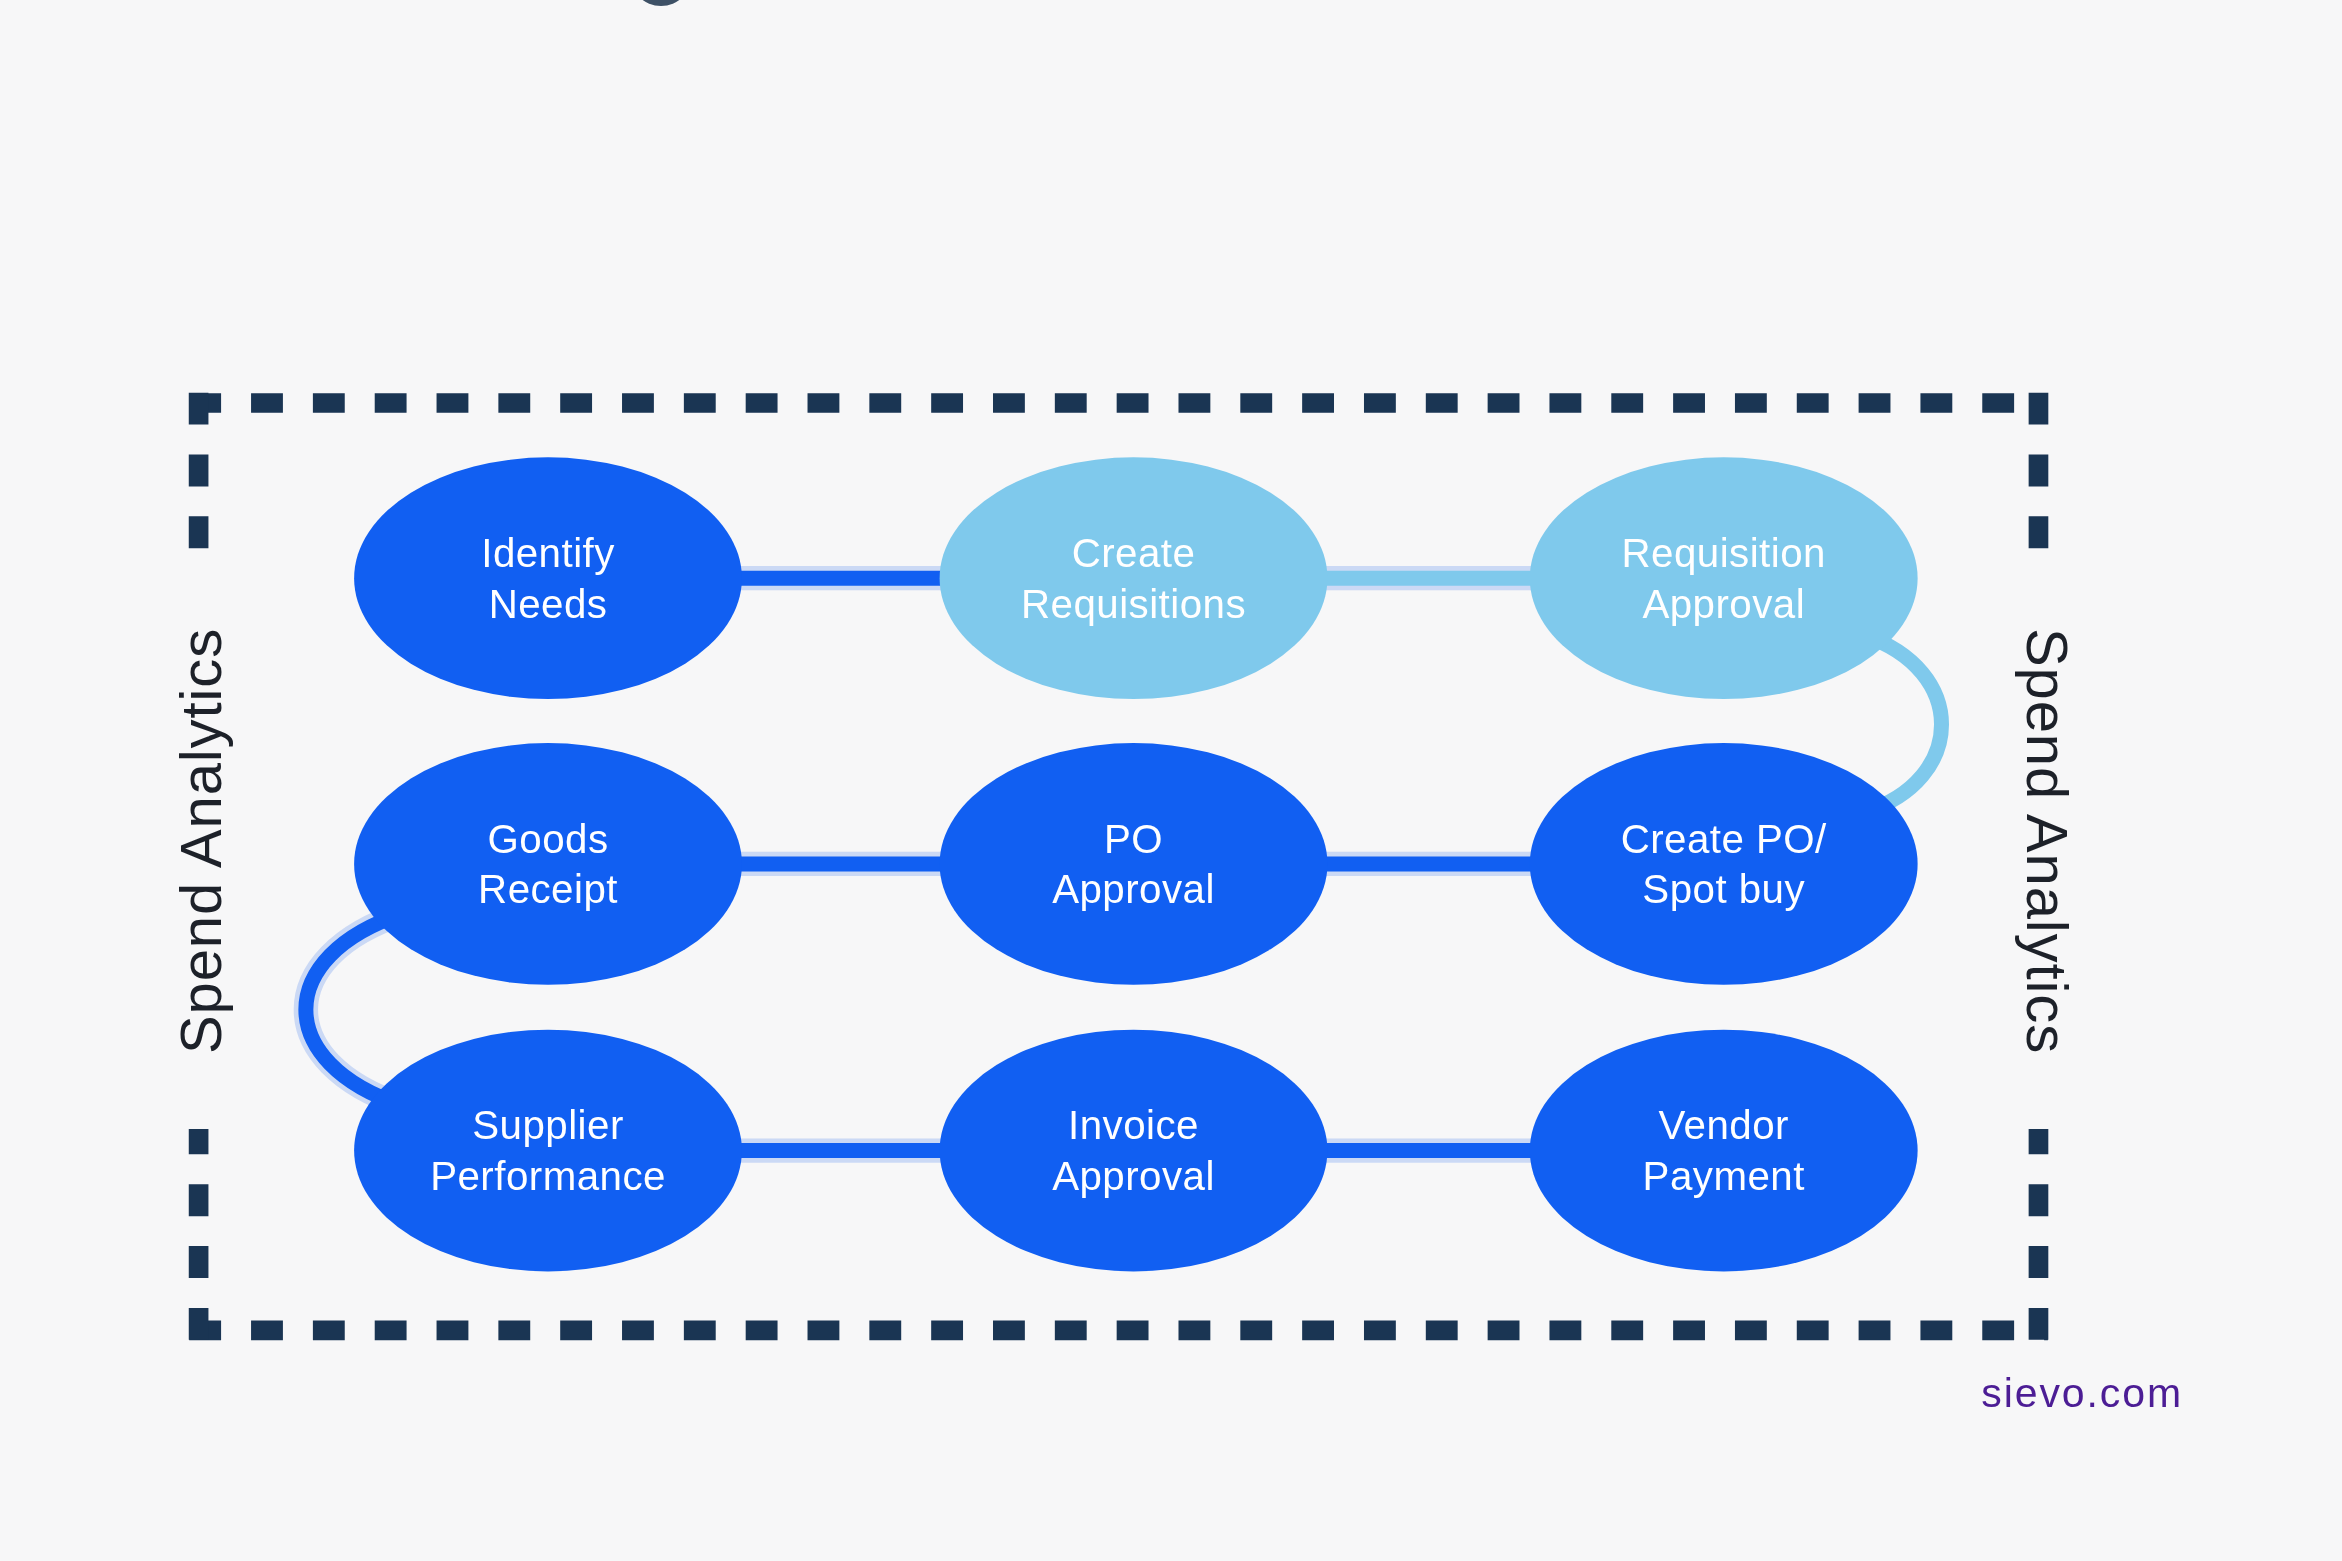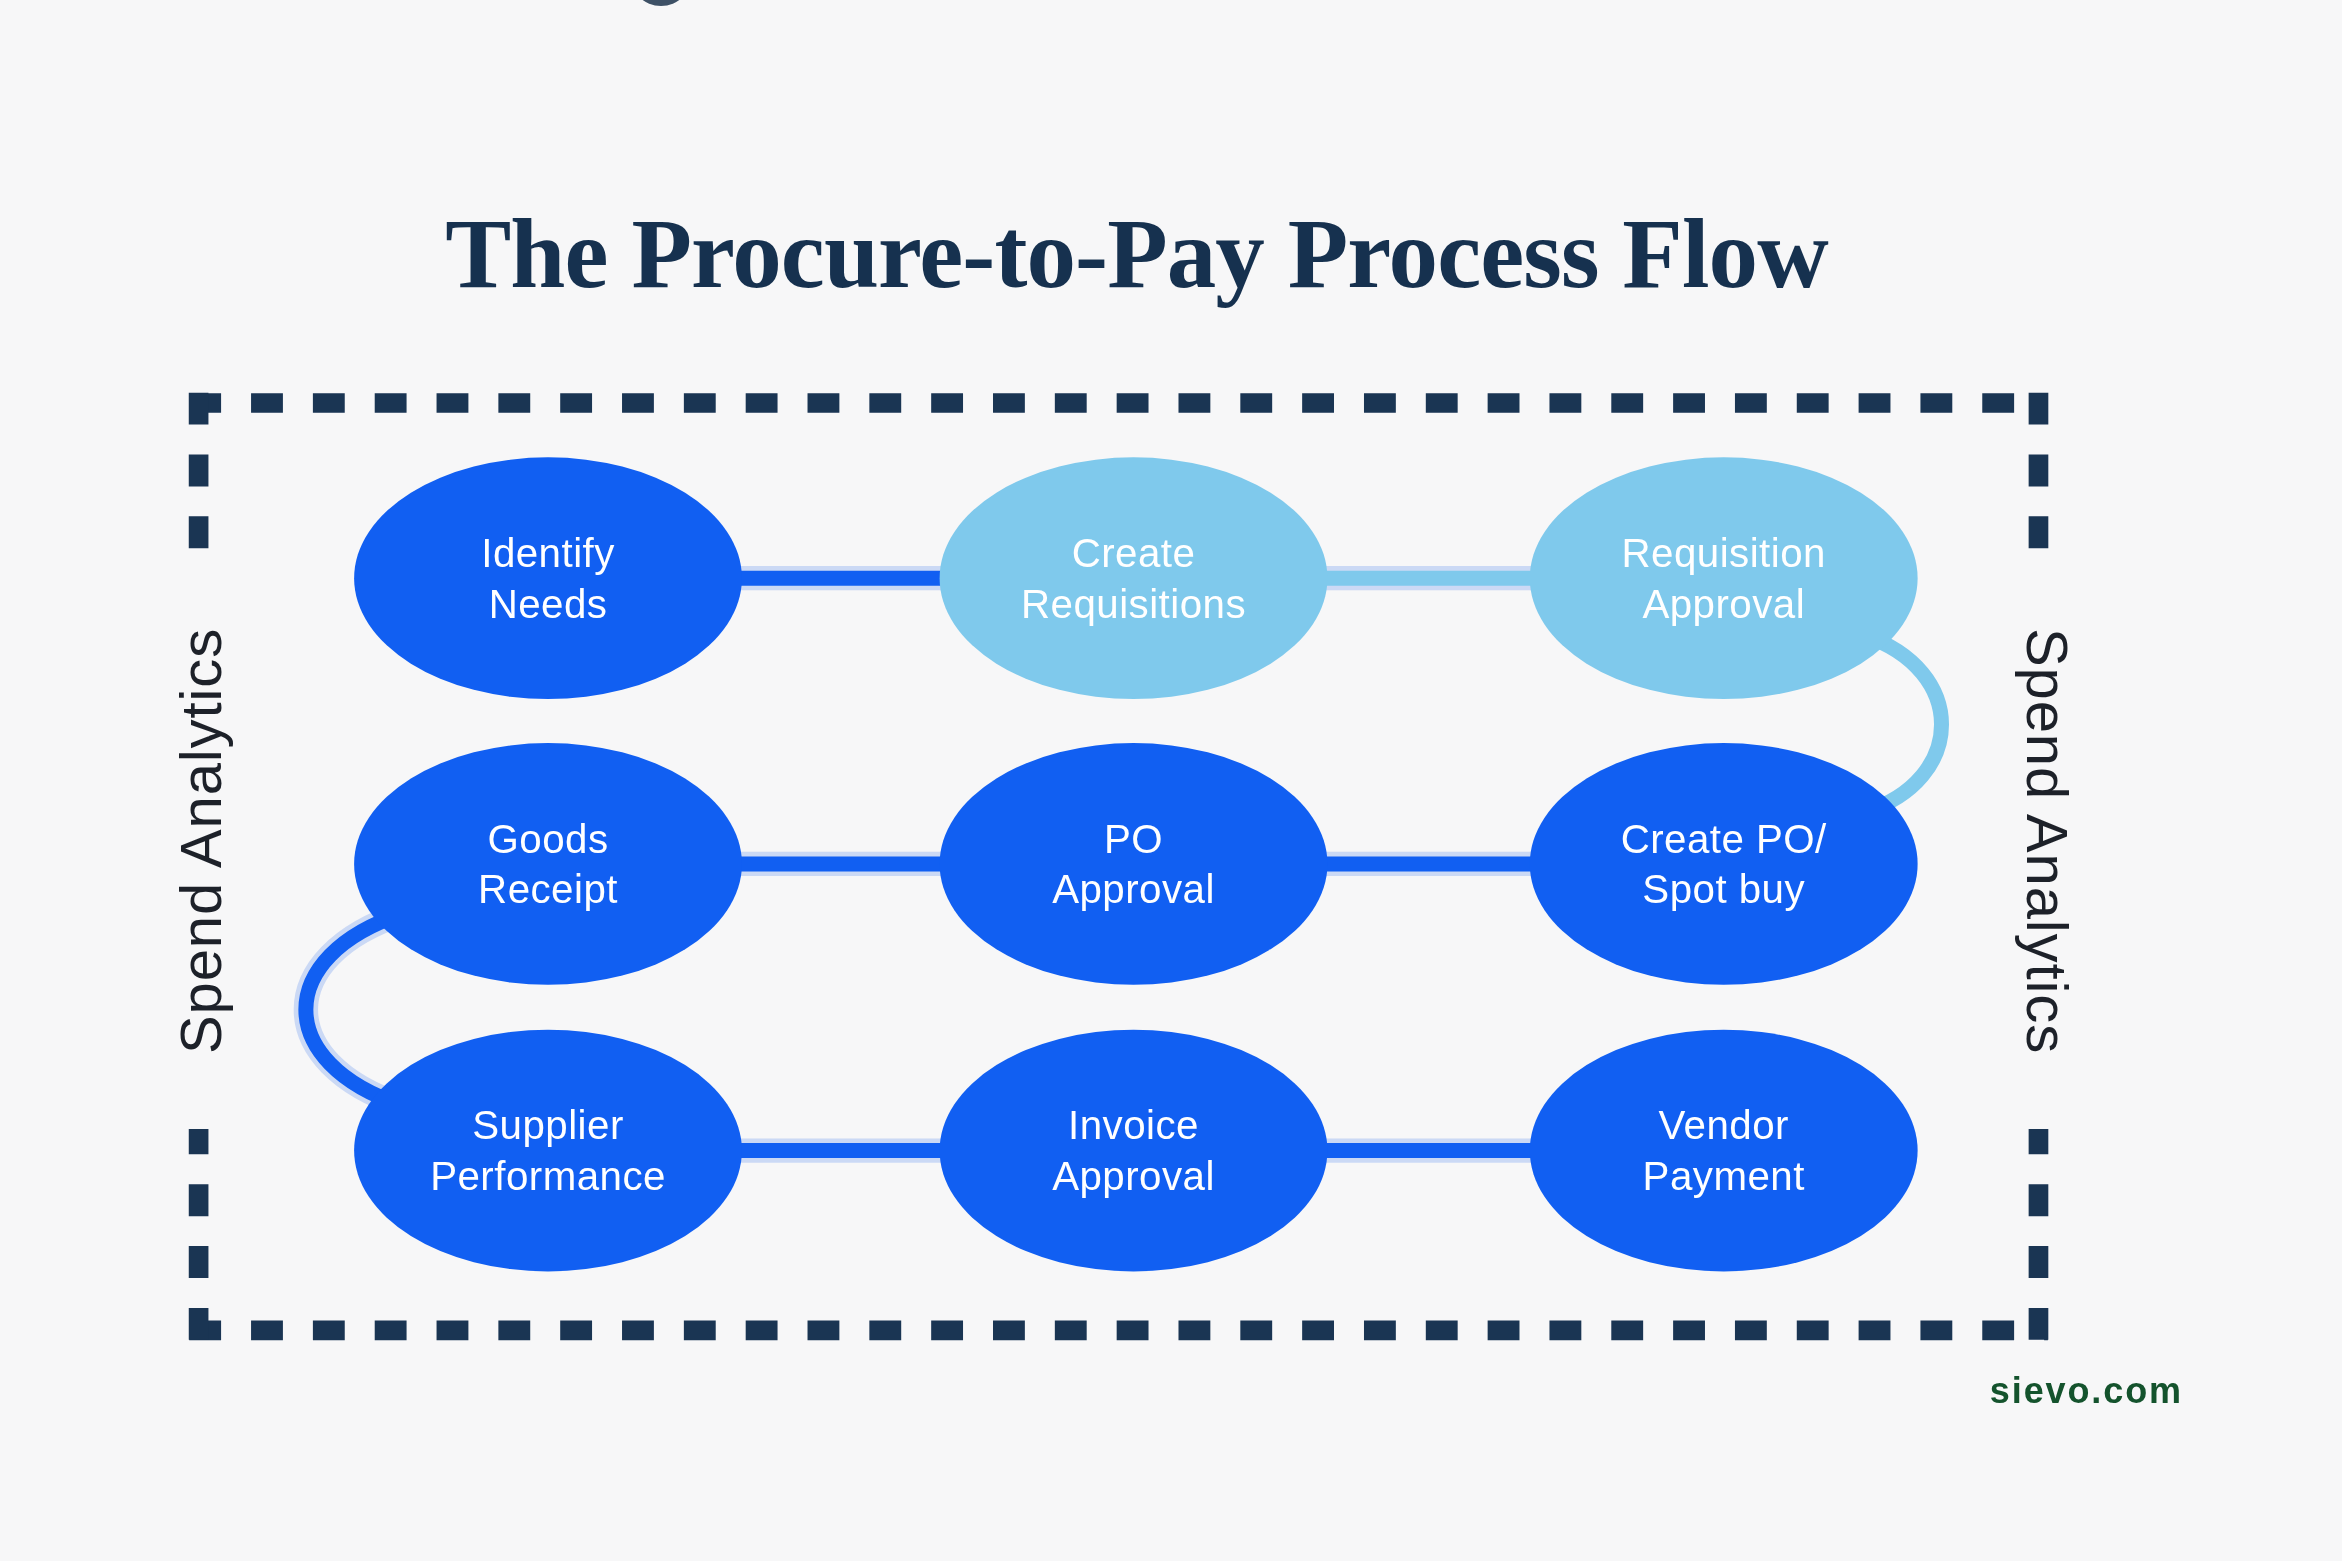--- a/index.html
+++ b/index.html
@@ -68,34 +68,32 @@
   }
   .side-label.right {
     left: 2047px;
     top: 841px;
     transform: translate(-50%, -50%) rotate(90deg);
   }
   .watermark {
     position: absolute;
     right: 159px;
     top: 1370px;
-    font-size: 36px;
+    font-size: 41px;
     letter-spacing: 1.9px;
-    color: #14532d;
-    font-weight: bold;
+    color: #4c1d95;
   }
 </style>
 </head>
 <body>
 
 <div class="canvas">
 
   <div class="logo-sliver"></div>
 
-  <div class="page-title">The Procure-to-Pay Process Flow</div>
 
   <svg class="diagram-svg" viewBox="0 0 2500 1667">
 
     <g fill="none" stroke-dasharray="34 32" stroke-width="21" stroke="#1A3553">
       <path d="M 202 430 H 2186"></path>
       <path d="M 202 1420 H 2186"></path>
       <path d="M 212 419 V 585"></path>
       <path d="M 212 1430 V 1205"></path>
       <path d="M 2176 419 V 585"></path>
       <path d="M 2176 1430 V 1205"></path>

